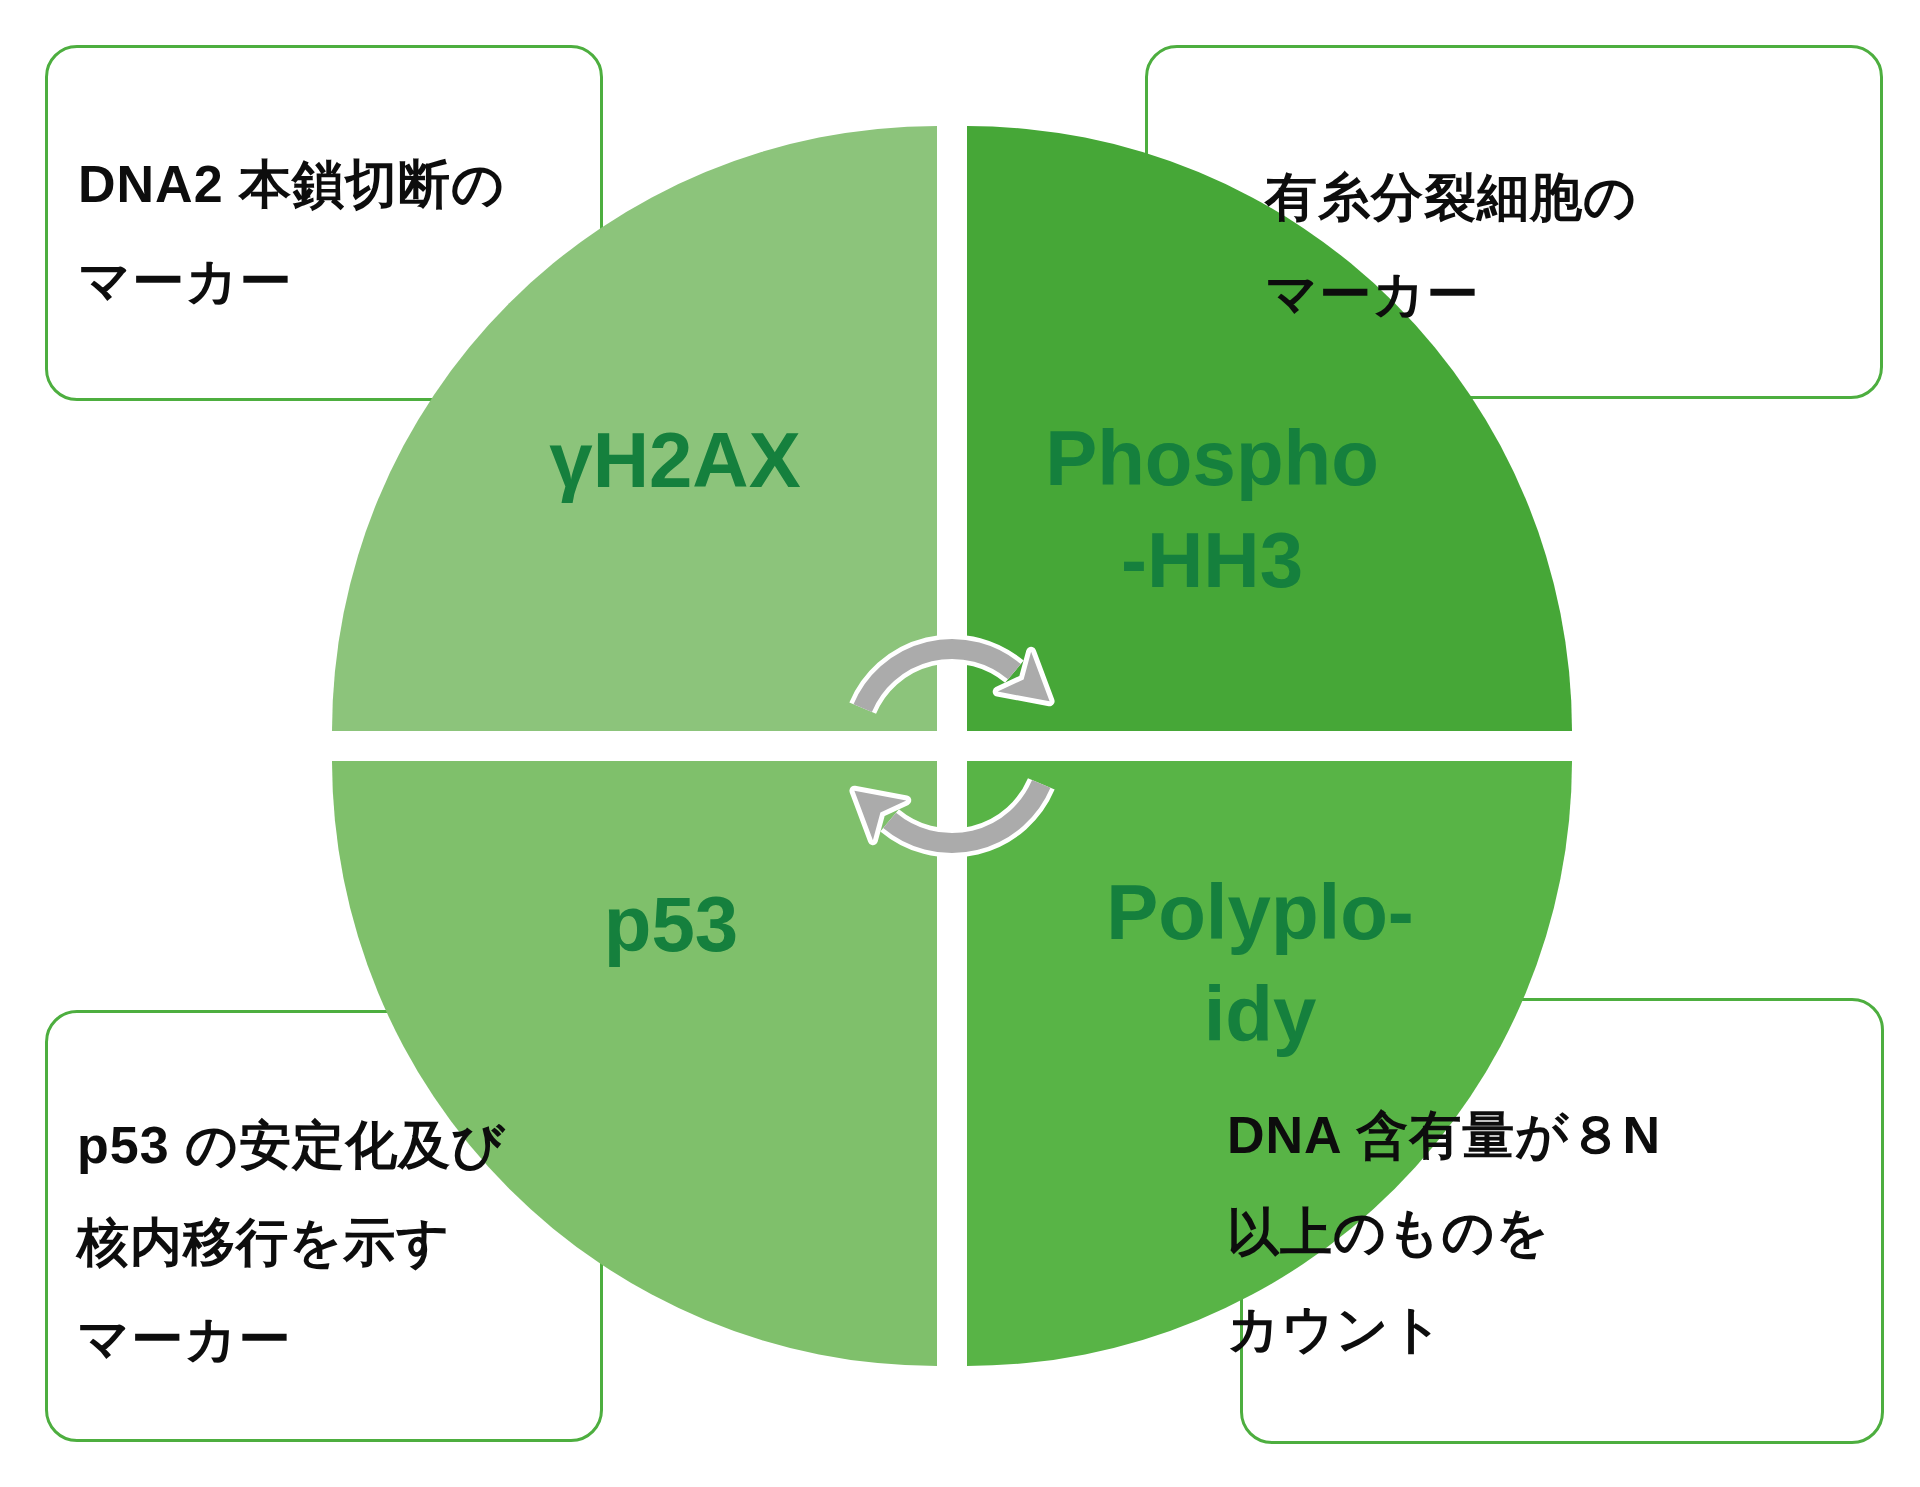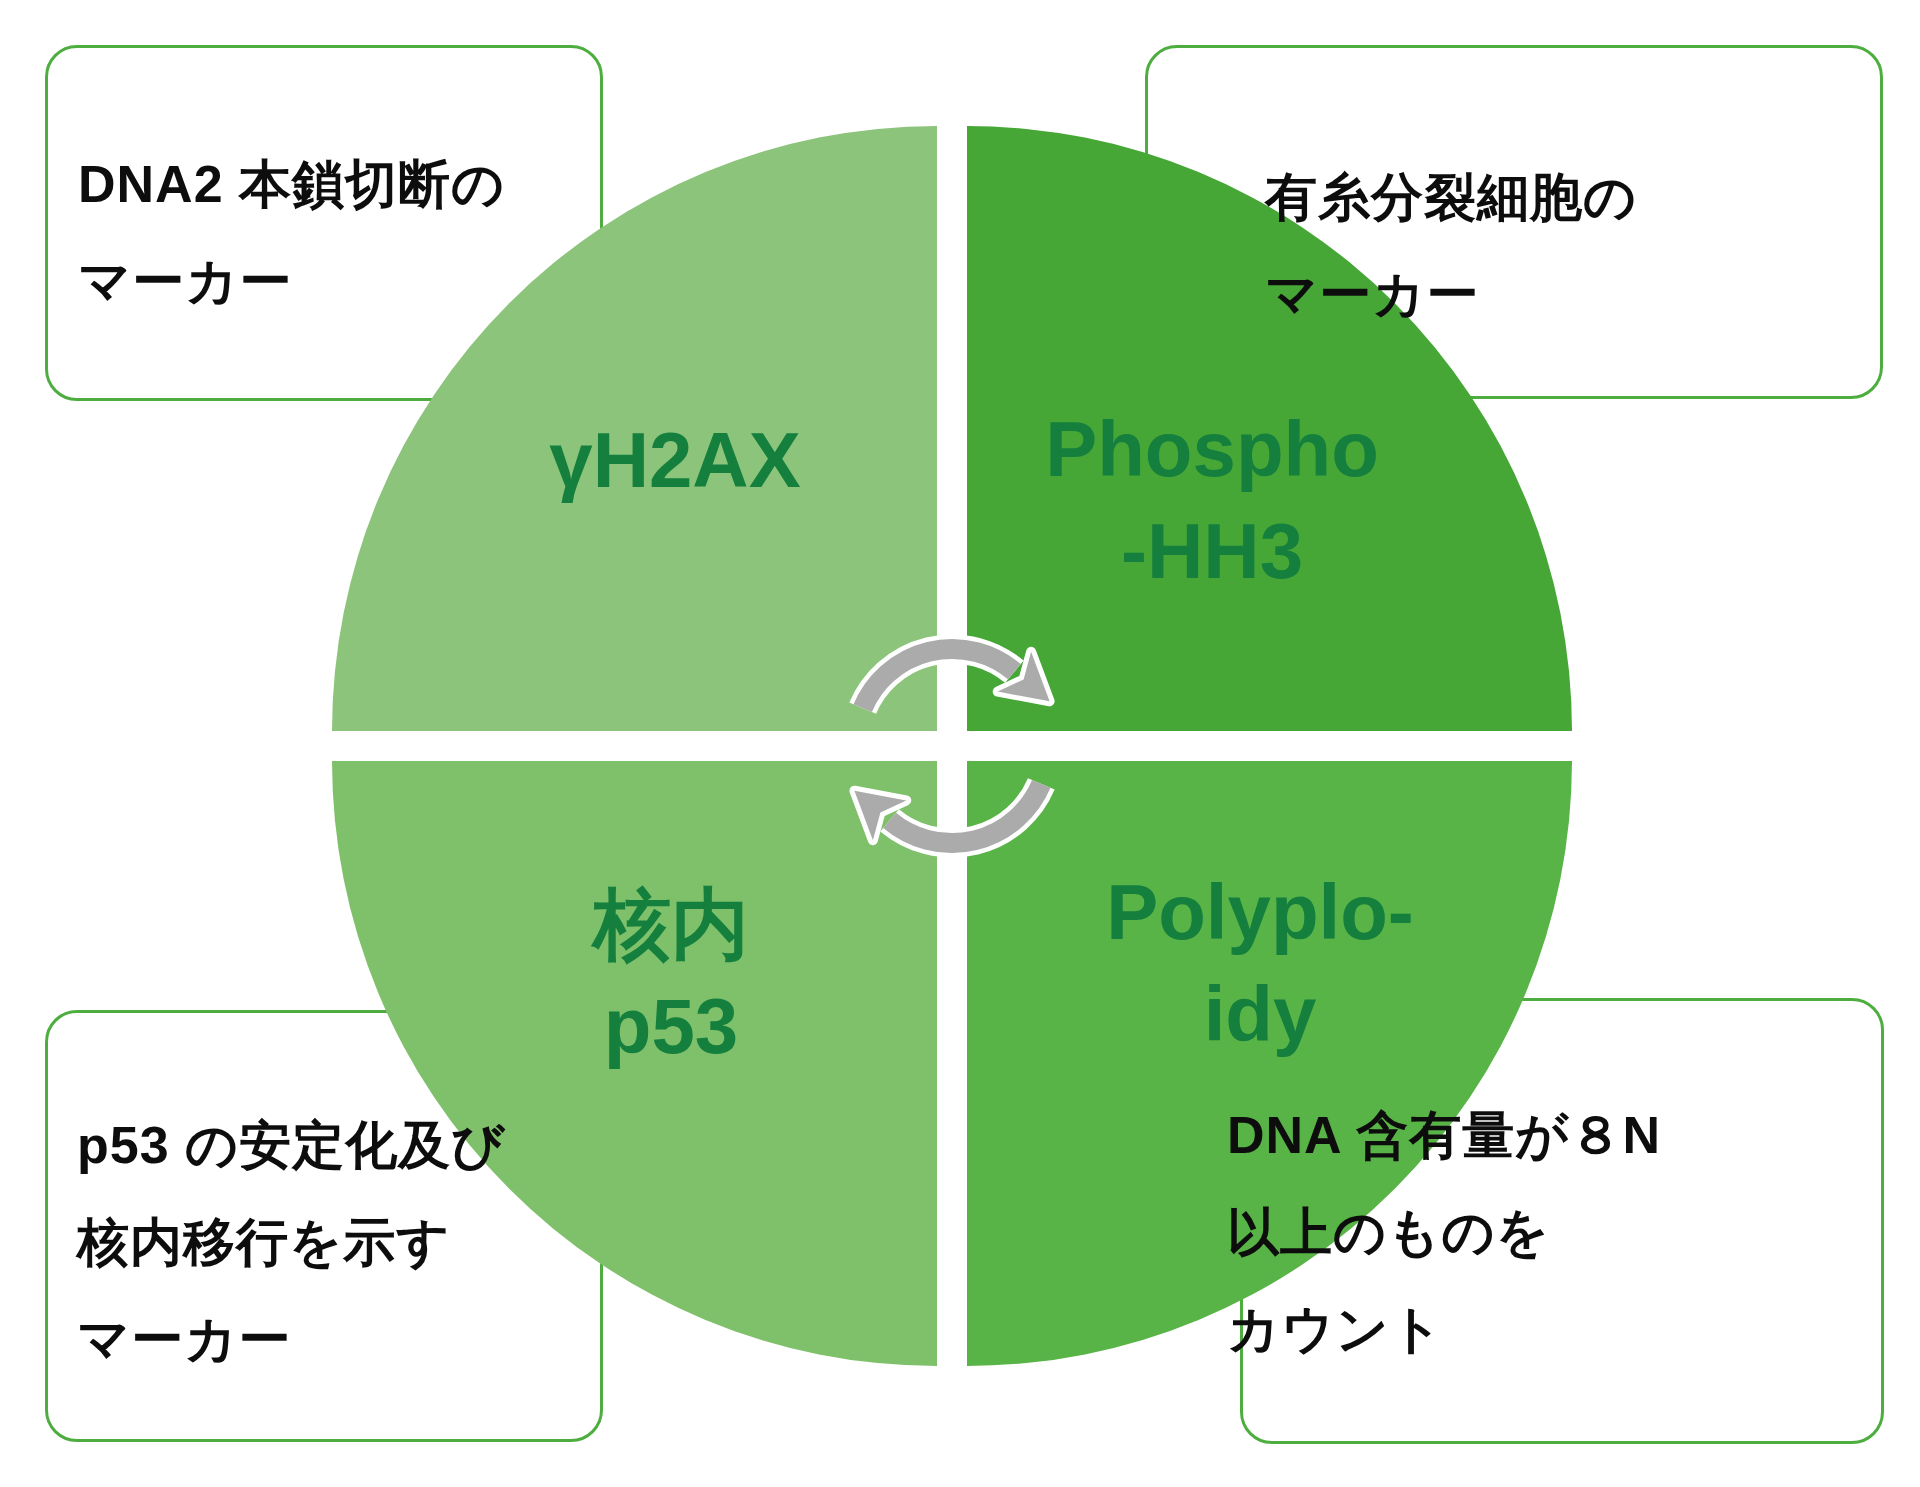--- a/index.html
+++ b/index.html
@@ -23,21 +23,21 @@
 
   
   .arrows{position:absolute;left:792px;top:586px;width:320px;height:320px;z-index:3;}
 
   
   .quad-label{
     position:absolute;z-index:4;color:#15803d;font-weight:bold;font-size:78px;line-height:102px;
     text-align:center;transform:translateX(-50%);white-space:nowrap;
   }
   .label-tl{left:675px;top:409px;}
-  .label-tr{left:1212px;top:398px;}
+  .label-tr{left:1212px;top:407px;}
   .label-bl{left:671px;top:873px;}
   .label-br{left:1217px;top:861px;margin-left:43px;}
 
   
   .callout-text{
     position:absolute;z-index:4;color:#0d0d0d;font-weight:bold;font-size:52px;line-height:97px;
     white-space:nowrap;letter-spacing:1px;
   }
   .text-tl{left:78px;top:136px;}
   .text-tr{left:1265px;top:149px;}
@@ -77,21 +77,20 @@
   </svg>
 
   <div class="quad-label label-tl">
     <div>γH2AX</div>
   </div>
   <div class="quad-label label-tr">
     <div>Phospho</div>
     <div>-HH3</div>
   </div>
   <div class="quad-label label-bl">
-    <div>核内</div>
     <div>p53</div>
   </div>
   <div class="quad-label label-br">
     <div>Polyplo-</div>
     <div>idy</div>
   </div>
 
   <div class="callout-text text-tl">
     <div>DNA2 本鎖切断の</div>
     <div>マーカー</div>

